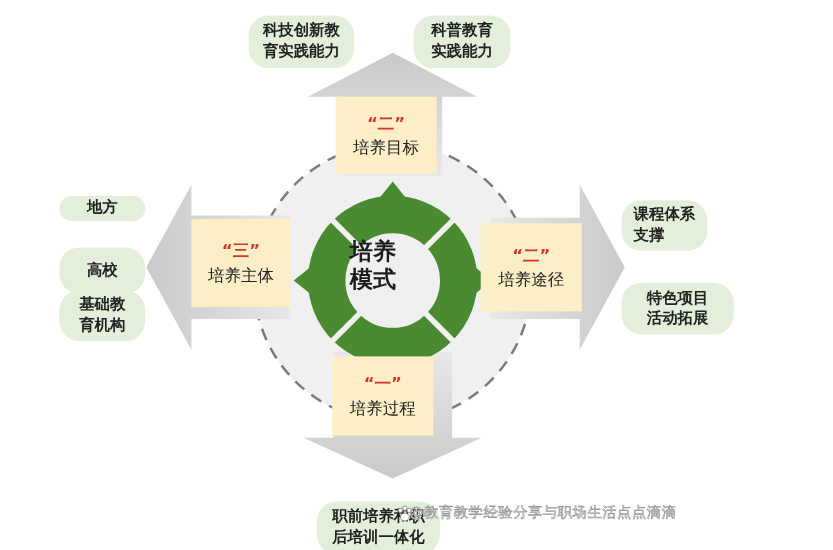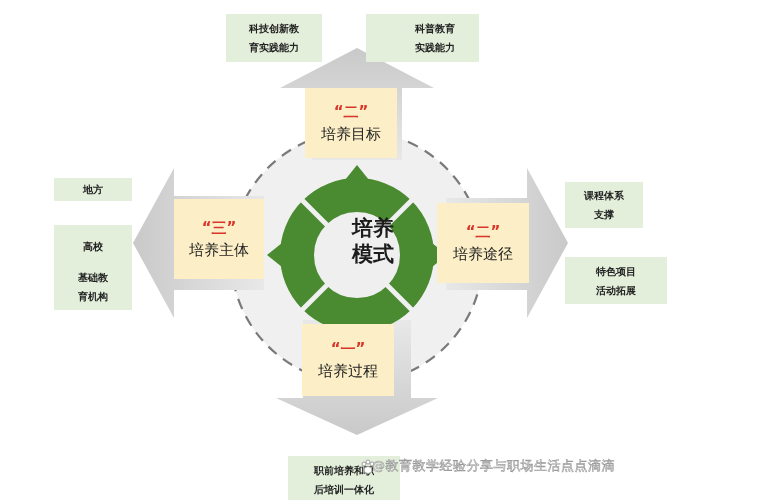--- a/index.html
+++ b/index.html
@@ -1,26 +1,26 @@
 <!DOCTYPE html>
 <html><head>
   <meta charset="utf-8">
   <style>
     html, body { margin:0; padding:0; }
     body { width:757px; height:500px; background:#ffffff; position:relative; overflow:hidden;
       font-family:"DejaVu Sans", sans-serif; }
     .abs { position:absolute; }
-    .lbl { position:absolute; background:#e3efdb; color:#222; font-weight:bold; font-size:10px;
-      line-height:19px; text-align:center; display:flex; align-items:center; justify-content:center;
-      white-space:pre-line; }
+    .lbl { position:absolute; background:#e3efdb; color:#222; font-weight:bold; font-size:14px;
+      line-height:19px; text-align:left; display:flex; align-items:center; justify-content:center;
+      white-space:pre-line;border-radius:18px; }
     .ybox { position:absolute; background:#fcefc7; display:flex; flex-direction:column;
       align-items:center; justify-content:center; }
     .ybox .num { color:#d9362b; font-weight:bold; font-size:15px; line-height:18px; }
     .ybox .name { color:#222; font-weight:normal; font-size:15px; line-height:18px; margin-top:4px; }
-    .center-text { position:absolute; left:318px; top:215px; width:76px; text-align:right;
+    .center-text { position:absolute; left:318px; top:215px; width:76px; text-align:left;
       font-weight:bold; font-size:21px; line-height:26px; color:#1c1c1c; white-space:pre-line; }
     .watermark { position:absolute; left:372px; top:457px; font-size:13px; color:#ffffff;
       -webkit-text-stroke:0.6px #999; letter-spacing:0.5px; }
     .wm-icon { position:absolute; left:360px; top:459px; width:16px; height:16px; }
   </style>
 </head>
 <body>
 
 <svg class="abs" style="left:0;top:0" width="757" height="500" viewBox="0 0 757 500">
   <defs>
@@ -89,21 +89,21 @@
   <div class="name">培养途径</div>
 </div>
 
 <div class="ybox" style="left:302px;top:324px;width:92px;height:72px;">
   <div class="num">“一”</div>
   <div class="name">培养过程</div>
 </div>
 
 <div class="lbl" style="left:226px;top:14px;width:96px;height:48px;">科技创新教
 育实践能力</div>
-<div class="lbl" style="left:366px;top:14px;width:88px;height:48px;padding-left:25px;">科普教育
+<div class="lbl" style="left:376px;top:14px;width:88px;height:48px;">科普教育
 实践能力</div>
 
 <div class="lbl" style="left:54px;top:178px;width:78px;height:23px;">地方</div>
 <div class="lbl" style="left:54px;top:225px;width:78px;height:42px;">高校</div>
 <div class="lbl" style="left:54px;top:264px;width:78px;height:46px;">基础教
 育机构</div>
 
 <div class="lbl" style="left:565px;top:182px;width:78px;height:46px;">课程体系
 支撑</div>
 <div class="lbl" style="left:565px;top:257px;width:102px;height:47px;">特色项目

